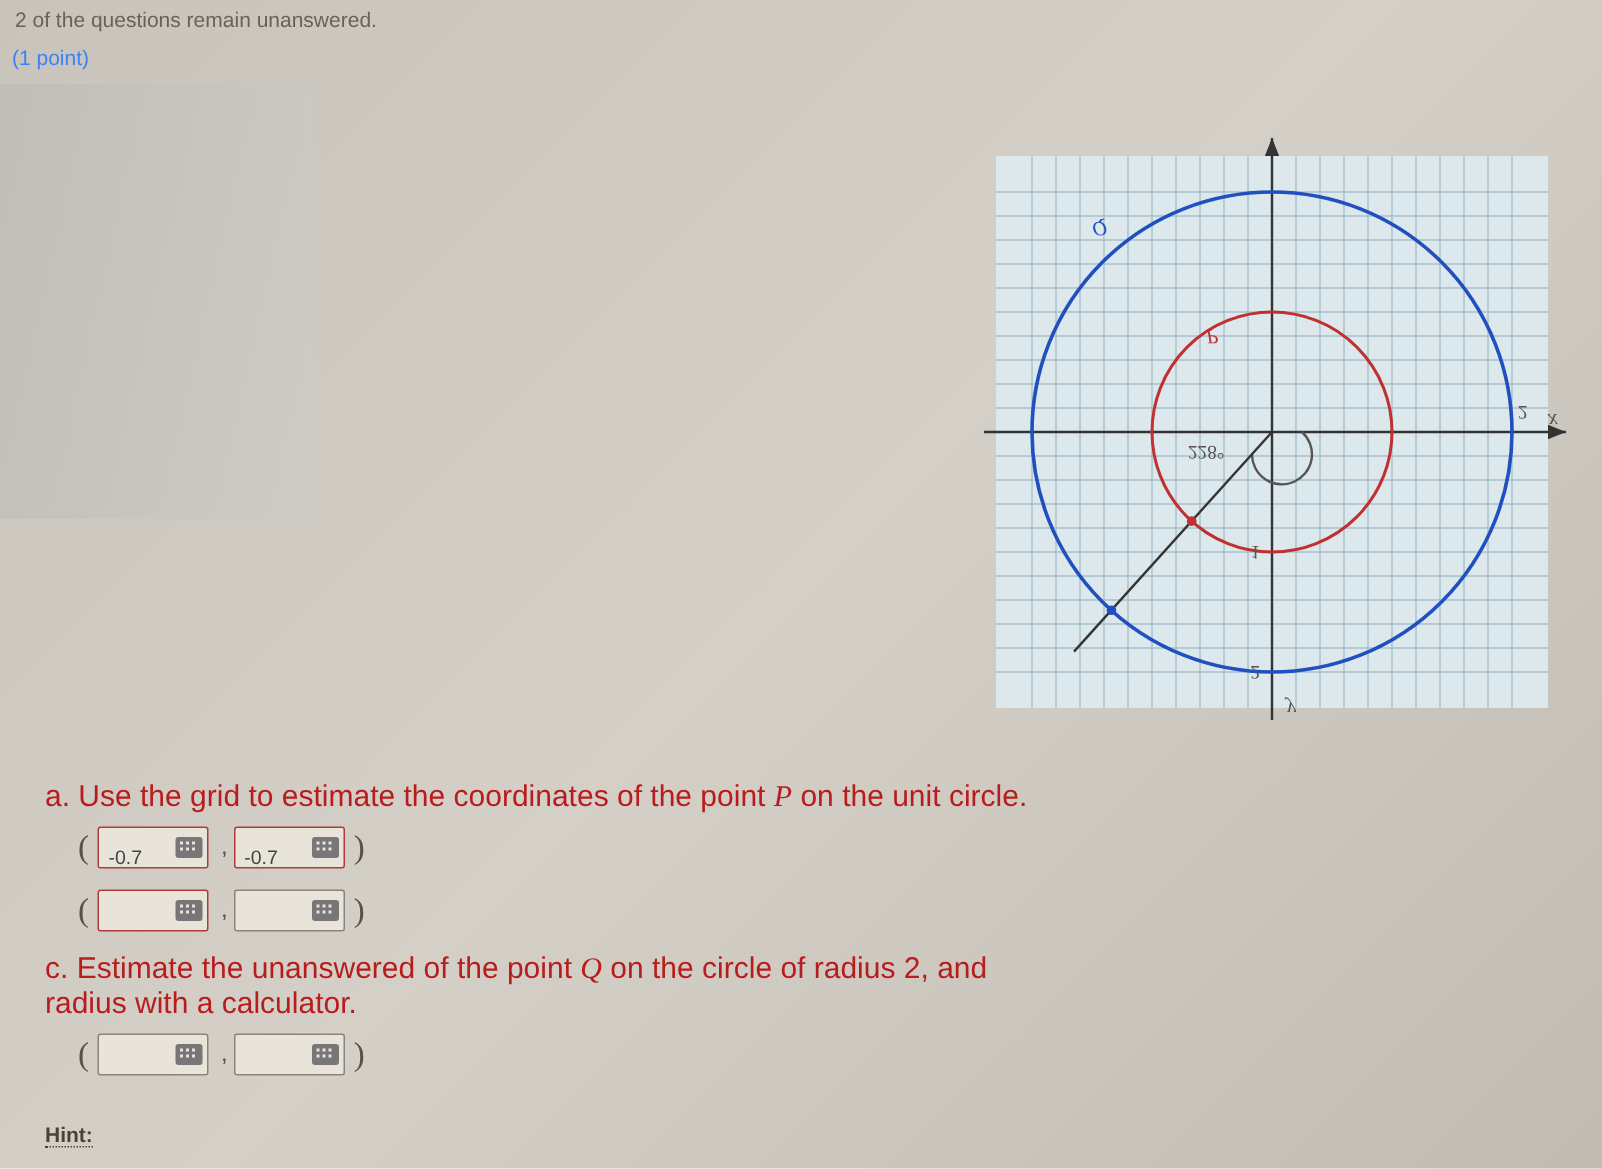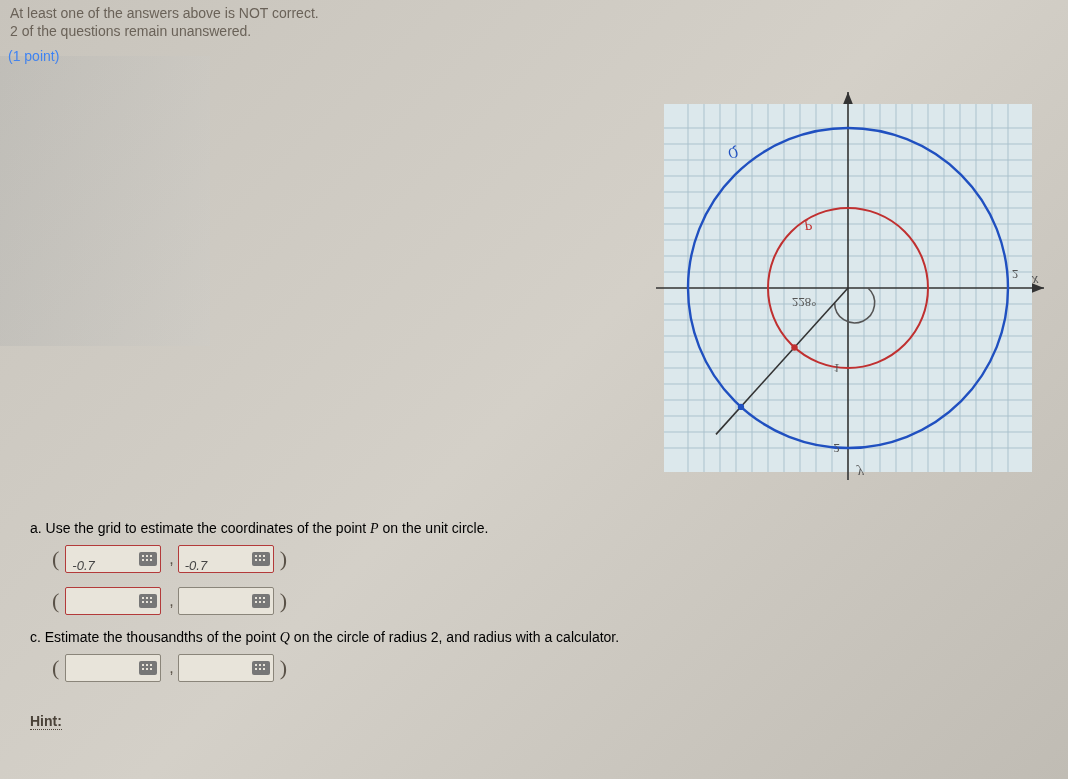--- a/index.html
+++ b/index.html
@@ -33,35 +33,34 @@
     right: 20px; top: 88px;
     width: 400px; height: 400px;
   }
   .questions {
     position: absolute;
     left: 30px;
     top: 520px;
     width: 660px;
   }
   .q { margin-bottom: 14px; }
-  .q-text { color: #000000; font-size: 14px; margin-bottom: 8px; }
+  .q-text { color: #b91c1c; font-size: 20px; margin-bottom: 8px; }
   .q-text .it { font-style: italic; font-family: 'Times New Roman', serif; }
   .coord-row { display: flex; align-items: center; gap: 2px; padding-left: 18px; }
   .paren { font-size: 22px; color: #5a5248; font-family: 'Times New Roman', serif; padding: 0 4px; }
   .comma { font-size: 16px; color: #5a5248; padding: 0 2px 0 6px; }
   .inp-wrap { position: relative; display: inline-flex; align-items: center; }
   .inp {
-    width: 96px; height: 28px;
+    width: 74px; height: 28px;
     border: 1px solid #b33a3a;
     background: #e8e4da;
     padding: 14px 26px 2px 6px;
     font-size: 13px;
     color: #444;
     border-radius: 2px;
-    font-style: italic;
   }
   .inp.gray { border-color: #8a857a; }
   .kb-icon {
     position: absolute;
     right: 4px; top: 50%;
     transform: translateY(-50%);
     width: 18px; height: 14px;
     background: #777;
     border-radius: 2px;
     display: flex; align-items: center; justify-content: center;
@@ -85,21 +84,20 @@
     border-bottom: 1px dotted #4a4238;
     display: inline-block;
     cursor: pointer;
     font-size: 14px;
   }
 </style>
 </head>
 <body>
 
 <div class="header-msgs">
-  <div class="msg">At least one of the answers above is NOT correct.</div>
   <div class="msg">2 of the questions remain unanswered.</div>
 </div>
 
 <div class="point-badge">(1 point)</div>
 
 <div class="photo-overlay"></div>
 
 <div class="graph-wrap">
   <svg viewBox="-2.5 -2.5 5 5" width="400" height="400">
 
@@ -212,21 +210,21 @@
       <span class="inp-wrap">
         <input class="inp gray" value="" style="">
         <span class="kb-icon"></span>
       </span>
       <span class="paren">)</span>
     </div>
   </div>
 
   <div class="q">
     <div class="q-text">
-      <span>c. Estimate the thousandths of the point </span><span class="it">Q</span><span> on the circle of radius 2, and radius with a calculator.</span>
+      <span>c. Estimate the unanswered of the point </span><span class="it">Q</span><span> on the circle of radius 2, and radius with a calculator.</span>
     </div>
     <div class="coord-row">
       <span class="paren">(</span>
       <span class="inp-wrap">
         <input class="inp gray" value="" style="">
         <span class="kb-icon"></span>
       </span>
       <span class="comma">,</span>
       <span class="inp-wrap">
         <input class="inp gray" value="" style="">

